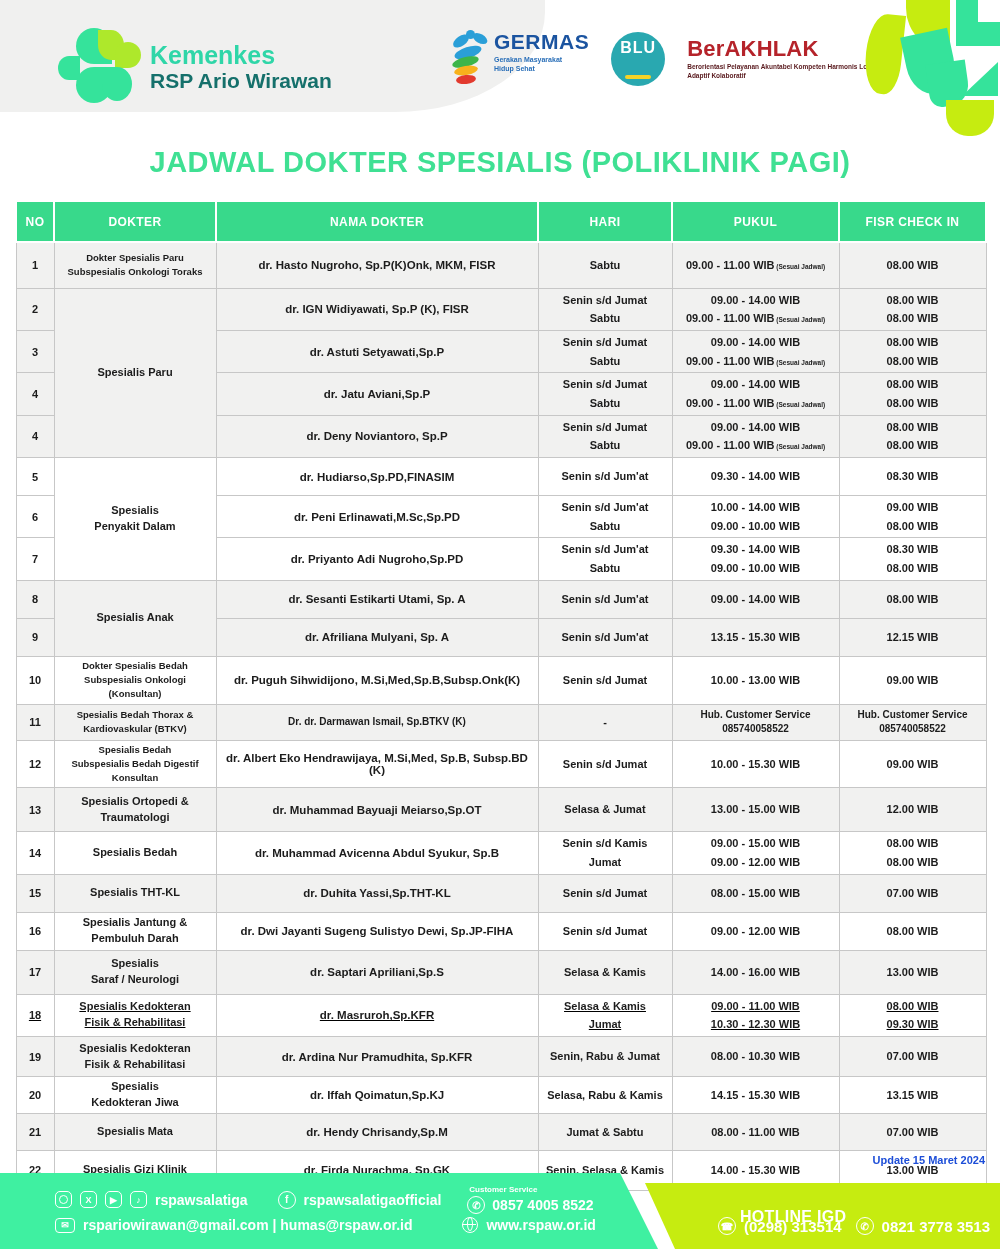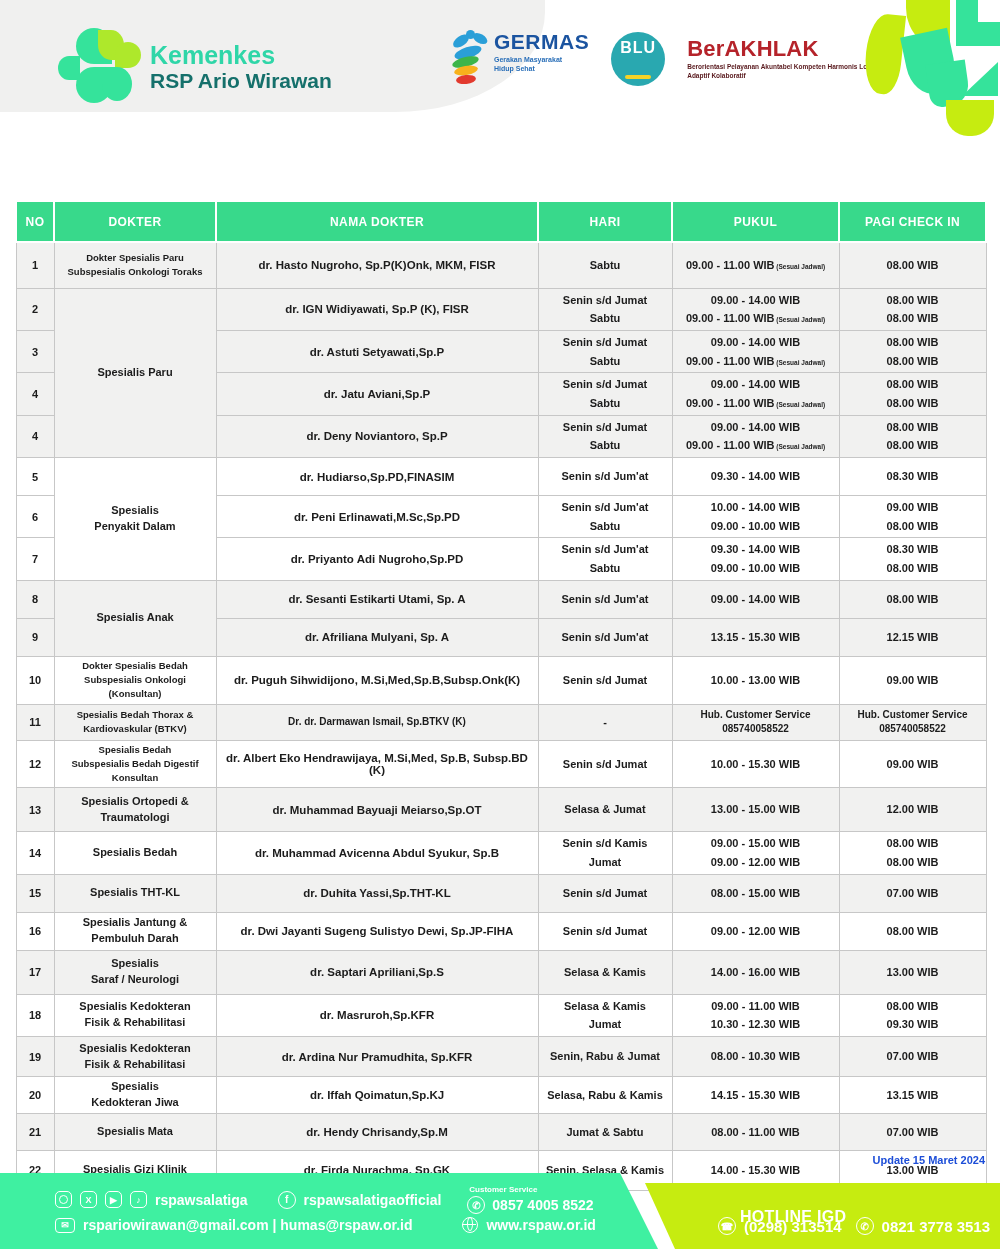--- a/index.html
+++ b/index.html
@@ -144,38 +144,39 @@
     <div class="deco lime" style="left:866px;top:14px;width:36px;height:80px;border-radius:50% 0 40% 50%;transform:rotate(6deg);"></div>
     <div class="deco lime" style="left:906px;top:0;width:44px;height:52px;border-radius:0 0 0 44px;"></div>
     <div class="deco mint" style="left:906px;top:32px;width:48px;height:62px;border-radius:0 0 50% 50%;transform:rotate(-12deg);"></div>
     <div class="deco mint" style="left:956px;top:0;width:44px;height:46px;"></div>
     <div class="deco" style="left:978px;top:0;width:22px;height:22px;background:#fff;"></div>
     <div class="deco mint" style="left:928px;top:62px;width:40px;height:44px;border-radius:0 0 50% 30%;transform:rotate(-8deg);"></div>
     <div class="deco mint" style="left:962px;top:62px;width:36px;height:34px;clip-path:polygon(100% 0,100% 100%,0 100%);"></div>
     <div class="deco lime" style="left:946px;top:100px;width:48px;height:36px;border-radius:0 0 22px 22px;"></div>
   </div>
 
+  <div class="title">JADWAL DOKTER SPESIALIS (POLIKLINIK PAGI)</div>
 
   <table class="sched">
     <colgroup id="cols">
         <col style="width: 38px;">
         <col style="width: 162px;">
         <col style="width: 322px;">
         <col style="width: 134px;">
         <col style="width: 167px;">
         <col style="width: 147px;">
       </colgroup>
     <thead>
         <tr id="head-row">
           <th>NO</th>
           <th>DOKTER</th>
           <th>NAMA DOKTER</th>
           <th>HARI</th>
           <th>PUKUL</th>
-          <th>PAGI CHECK IN</th>
+          <th>FISR CHECK IN</th>
         </tr>
       </thead>
     <tbody id="body-rows">
         <tr style="height: 46px;">
           <td class="c-no bg-g">1</td>
           <td class="c-dok small bg-g" rowspan="1">Dokter Spesialis Paru<br>Subspesialis Onkologi Toraks</td>
           <td class="c-nama bg-g">dr. Hasto Nugroho, Sp.P(K)Onk, MKM, FISR</td>
           <td class="c-hari bg-g">Sabtu</td>
           <td class="c-puk bg-g">09.00 - 11.00 WIB<span class="note"> (Sesuai Jadwal)</span></td>
           <td class="c-chk bg-g">08.00 WIB</td>
@@ -303,21 +304,21 @@
           <td class="c-chk bg-w">08.00 WIB</td>
         </tr>
         <tr style="height: 44px;">
           <td class="c-no bg-g">17</td>
           <td class="c-dok bg-g" rowspan="1">Spesialis<br>Saraf / Neurologi</td>
           <td class="c-nama bg-g">dr. Saptari Apriliani,Sp.S</td>
           <td class="c-hari bg-g">Selasa &amp; Kamis</td>
           <td class="c-puk bg-g">14.00 - 16.00 WIB</td>
           <td class="c-chk bg-g">13.00 WIB</td>
         </tr>
-        <tr style="height: 42px;">
+        <tr style="height: 42px; text-decoration: underline;">
           <td class="c-no bg-w">18</td>
           <td class="c-dok bg-w" rowspan="1">Spesialis Kedokteran<br>Fisik &amp; Rehabilitasi</td>
           <td class="c-nama bg-w">dr. Masruroh,Sp.KFR</td>
           <td class="c-hari bg-w">Selasa &amp; Kamis<br>Jumat</td>
           <td class="c-puk bg-w">09.00 - 11.00 WIB<br>10.30 - 12.30 WIB</td>
           <td class="c-chk bg-w">08.00 WIB<br>09.30 WIB</td>
         </tr>
         <tr style="height: 40px;">
           <td class="c-no bg-g">19</td>
           <td class="c-dok bg-g" rowspan="1">Spesialis Kedokteran<br>Fisik &amp; Rehabilitasi</td>

